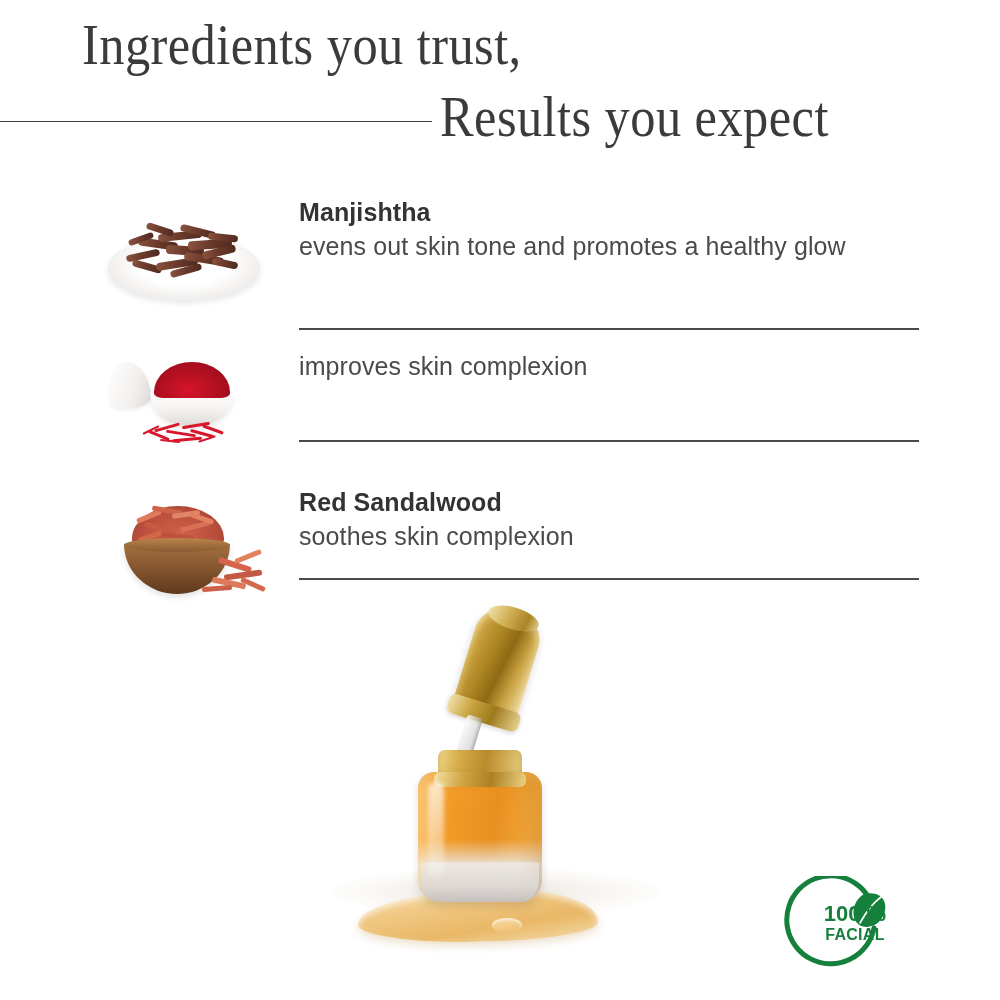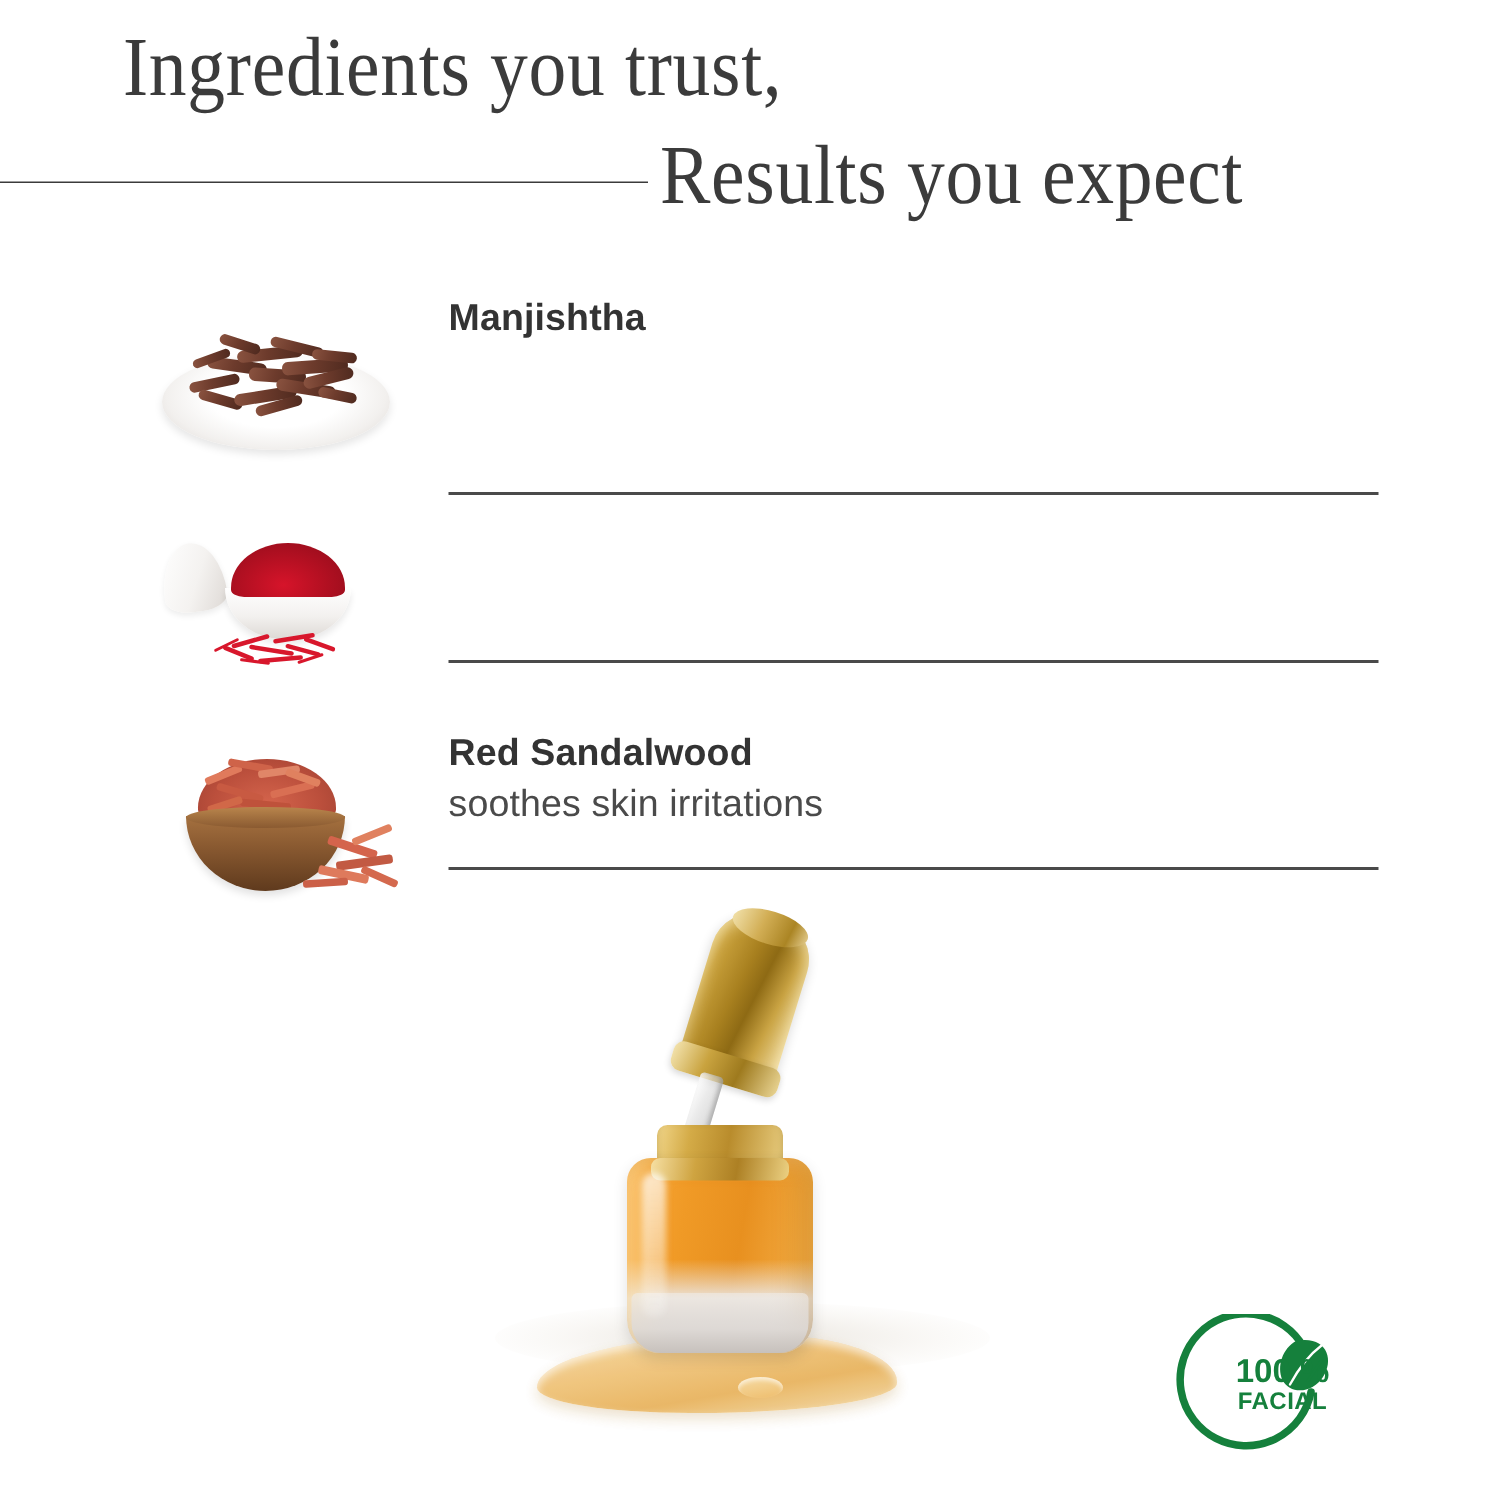--- a/index.html
+++ b/index.html
@@ -278,20 +278,21 @@
           <div class="root" style="left:86px; top:12px; width:30px; height:7px;  transform:rotate(6deg);"></div>
           <div class="root" style="left:24px; top:4px;  width:28px; height:7px;  transform:rotate(18deg);"></div>
           <div class="root" style="left:48px; top:45px; width:32px; height:7px;  transform:rotate(-16deg);"></div>
           <div class="root" style="left:90px; top:38px; width:26px; height:7px;  transform:rotate(12deg);"></div>
           <div class="root" style="left:6px;  top:14px; width:26px; height:6px;  transform:rotate(-20deg);"></div>
         </div>
       </div>
     </div>
     <div class="ing-text">
       <div class="ing-name">Manjishtha</div>
+      <div class="ing-desc">evens out skin tone and promotes a healthy glow</div>
     </div>
     <div class="ing-divider"></div>
   </div>
 
   <div class="ing-row r2">
     <div class="ing-thumb">
       <div class="art">
         <div class="s-lid"></div>
         <div class="s-bowl"></div>
         <div class="s-mound"></div>
@@ -303,20 +304,21 @@
           <div class="thread" style="left:88px; top:82px; width:24px; height:3px; transform:rotate(15deg);"></div>
           <div class="thread" style="left:70px; top:88px; width:30px; height:3px; transform:rotate(-5deg);"></div>
           <div class="thread" style="left:100px;top:78px; width:22px; height:3px; transform:rotate(20deg);"></div>
           <div class="thread" style="left:40px; top:79px; width:18px; height:2px; transform:rotate(-26deg);"></div>
           <div class="thread" style="left:96px; top:88px; width:18px; height:2px; transform:rotate(-18deg);"></div>
           <div class="thread" style="left:58px; top:90px; width:20px; height:2px; transform:rotate(7deg);"></div>
         </div>
       </div>
     </div>
     <div class="ing-text">
+      <div class="ing-desc">improves skin complexion</div>
     </div>
     <div class="ing-divider"></div>
   </div>
 
   <div class="ing-row r3">
     <div class="ing-thumb">
       <div class="art">
         <div>
           <div class="chip" style="position:absolute;left:30px;top:16px;width:92px;height:40px;background:radial-gradient(ellipse at 50% 75%, #d4644c 0%, #bb4f3c 55%, #9c3f30 100%);border-radius:52% 52% 14% 14% / 84% 84% 16% 16%;"></div>
           <div class="chip" style="left:34px; top:24px; width:26px; height:5px; background:#e07a5c; transform:rotate(-22deg);"></div>
@@ -335,21 +337,21 @@
           <div class="chip" style="left:122px;top:82px; width:38px; height:6px; background:#c25a43; transform:rotate(-8deg);"></div>
           <div class="chip" style="left:110px;top:90px; width:34px; height:6px; background:#de7a5c; transform:rotate(12deg);"></div>
           <div class="chip" style="left:132px;top:64px; width:28px; height:5px; background:#e0815f; transform:rotate(-22deg);"></div>
           <div class="chip" style="left:100px;top:96px; width:30px; height:5px; background:#cb6048; transform:rotate(-4deg);"></div>
           <div class="chip" style="left:138px;top:92px; width:26px; height:5px; background:#d4694e; transform:rotate(24deg);"></div>
         </div>
       </div>
     </div>
     <div class="ing-text">
       <div class="ing-name">Red Sandalwood</div>
-      <div class="ing-desc">soothes skin irritations</div>
+      <div class="ing-desc">soothes skin complexion</div>
     </div>
     <div class="ing-divider"></div>
   </div>
 
   <div class="product">
     <div class="prod-shadow"></div>
     <div class="puddle"></div>
     <div class="puddle-drop"></div>
 
     <div class="dropper">

